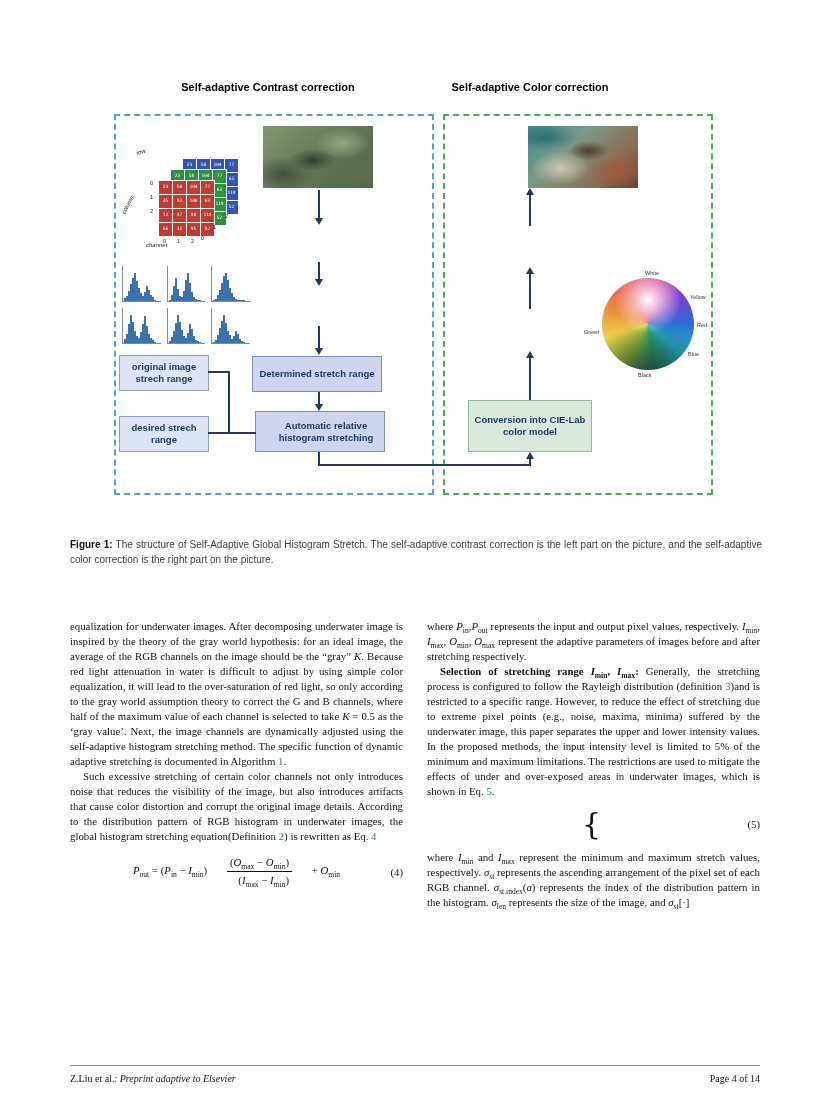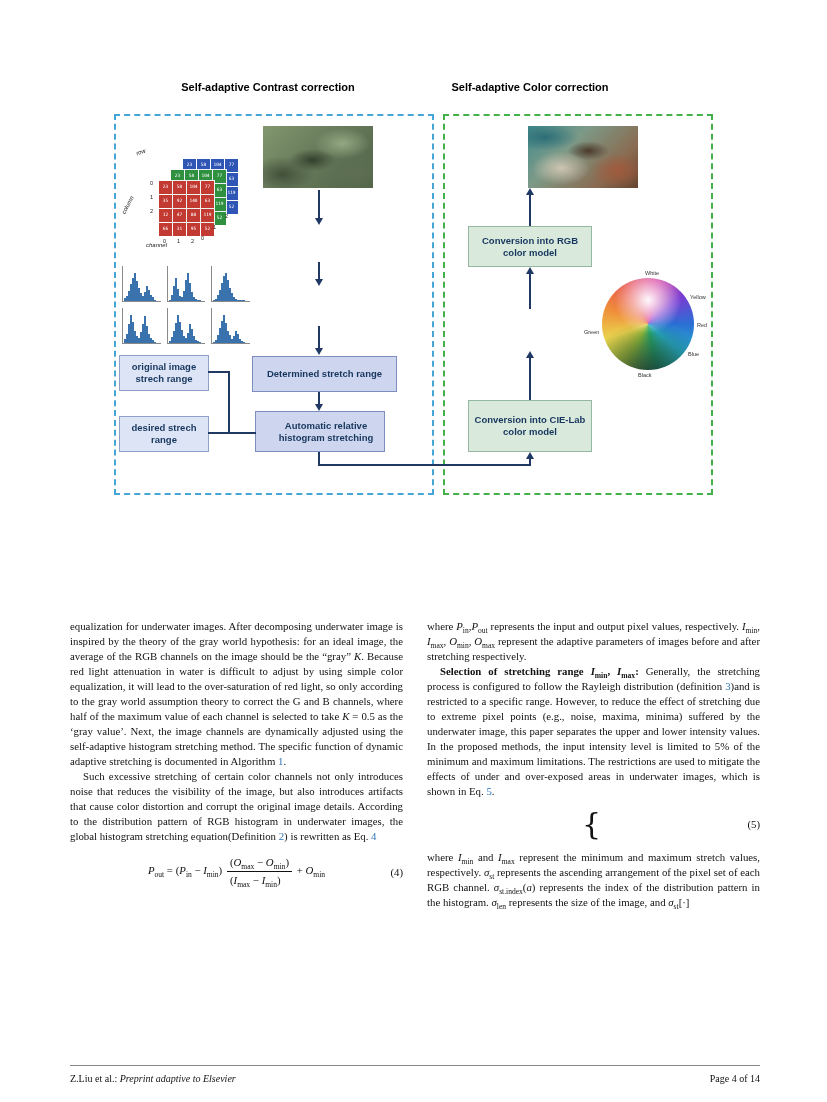--- a/index.html
+++ b/index.html
@@ -66,21 +66,21 @@
   
   .cols{position:absolute;left:70px;top:619px;width:690px;display:flex;gap:24px;
         font:10.8px/15px "Liberation Serif",serif;text-align:justify;color:#111;}
   .col{width:333px;}
   .cols p{margin:0;}
   .indent{text-indent:13px;}
   .ref{color:#2e75b6;}
   .hl-letter{color:#2e75b6;}
   sub{font-size:70%;line-height:0;}
   .equation{position:relative;margin:11px 0 12px 0;text-align:center;font-size:10.8px;}
-  .frac{display:inline-block;vertical-align:middle;text-align:left;margin:0 2px;}
+  .frac{display:inline-block;vertical-align:middle;text-align:right;margin:0 17px;}
   .fr-num{display:block;padding:0 3px 1px 3px;border-bottom:1px solid #111;}
   .fr-den{display:block;padding:1px 3px 0 3px;}
   .eq-num{position:absolute;right:0;top:50%;transform:translateY(-50%);}
   .cases{display:inline-flex;align-items:center;text-align:left;}
   .brace{font-size:30px;line-height:.9;font-weight:400;margin-right:4px;font-family:"DejaVu Serif",serif;}
   .case-lines{display:flex;flex-direction:column;gap:3px;font-size:10.5px;}
   
   .footer-rule{position:absolute;left:70px;top:1065px;width:690px;border-top:1px solid #8a8a8a;}
   .footer{position:absolute;left:70px;top:1072px;width:690px;display:flex;justify-content:space-between;
           font:10px/1.3 "Liberation Serif",serif;color:#111;}
@@ -263,26 +263,25 @@
         <span style="height: 4.48px;"></span>
         <span style="height: 6.72px;"></span>
         <span style="height: 12.32px;"></span>
         <span style="height: 8.96px;"></span>
         <span style="height: 4.48px;"></span>
         <span style="height: 2.24px;"></span>
         <span style="height: 1.12px;"></span>
       </div>
     </div>
 
-  <div class="fbox blue" style="left:252px;top:356px;width:145px;height:36px;">Determined stretch range</div>
+  <div class="fbox blue" style="left:252px;top:356px;width:130px;height:36px;">Determined stretch range</div>
   <div class="fbox blue" style="left:255px;top:411px;width:130px;height:41px;padding-left:14px;">Automatic relative histogram stretching</div>
   <div class="fbox blue-light" style="left:119px;top:355px;width:90px;height:36px;">original image strech range</div>
   <div class="fbox blue-light" style="left:119px;top:416px;width:90px;height:36px;">desired strech range</div>
 
-  <div class="fbox green" style="left:468px;top:226px;width:124px;height:41px;">Conversion into RGB color model</div>
   <div class="fbox green" style="left:468px;top:400px;width:124px;height:52px;">Conversion into CIE-Lab color model</div>
 
   <div class="sphere"></div>
   <span class="slab" style="left:645px;top:271px;">White</span>
   <span class="slab" style="left:690px;top:295px;">Yellow</span>
   <span class="slab" style="left:697px;top:323px;">Red</span>
   <span class="slab" style="left:688px;top:352px;">Blue</span>
   <span class="slab" style="left:584px;top:330px;">Green</span>
   <span class="slab" style="left:638px;top:373px;">Black</span>
 
@@ -304,20 +303,21 @@
   <div class="vl" style="left:529px;top:458px;height:8px;"></div>
   <div class="ah-up" style="left:526px;top:452px;"></div>
 
   <div class="vl" style="left:529px;top:357px;height:43px;"></div>
   <div class="ah-up" style="left:526px;top:351px;"></div>
   <div class="vl" style="left:529px;top:273px;height:36px;"></div>
   <div class="ah-up" style="left:526px;top:267px;"></div>
   <div class="vl" style="left:529px;top:194px;height:32px;"></div>
   <div class="ah-up" style="left:526px;top:188px;"></div>
 
+  <div class="fig-caption"><b>Figure 1:</b> The structure of Self-Adaptive Global Histogram Stretch. The self-adaptive contrast correction is the left part on the picture, and the self-adaptive color correction is the right part on the picture.</div>
 
   <div class="cols">
     <div class="col">
       <p class="noindent">equalization for underwater images. After decomposing underwater image is inspired by the theory of the gray world hypothesis: for an ideal image, the average of the RGB channels on the image should be the “gray” <i>K</i>. Because red light attenuation in water is difficult to adjust by using simple color equalization, it will lead to the over-saturation of red light, so only according to the gray world assumption theory to correct the G and B channels, where half of the maximum value of each channel is selected to take <i>K</i> = 0.5 as the ‘gray value’. Next, the image channels are dynamically adjusted using the self-adaptive histogram stretching method. The specific function of dynamic adaptive stretching is documented in Algorithm <span class="hl-letter ref">1</span>.</p>
       <p class="indent">Such excessive stretching of certain color channels not only introduces noise that reduces the visibility of the image, but also introduces artifacts that cause color distortion and corrupt the original image details. According to the distribution pattern of RGB histogram in underwater images, the global histogram stretching equation(Definition <span class="hl-letter ref">2</span>) is rewritten as Eq. <span class="hl-letter ref">4</span></p>
       <div class="equation">
         <span class="eq-body">
           <span><i>P</i><sub>out</sub> = (<i>P</i><sub>in</sub> − <i>I</i><sub>min</sub>)</span>
           <span class="frac">
             <span class="fr-num">(<i>O</i><sub>max</sub> − <i>O</i><sub>min</sub>)</span>

